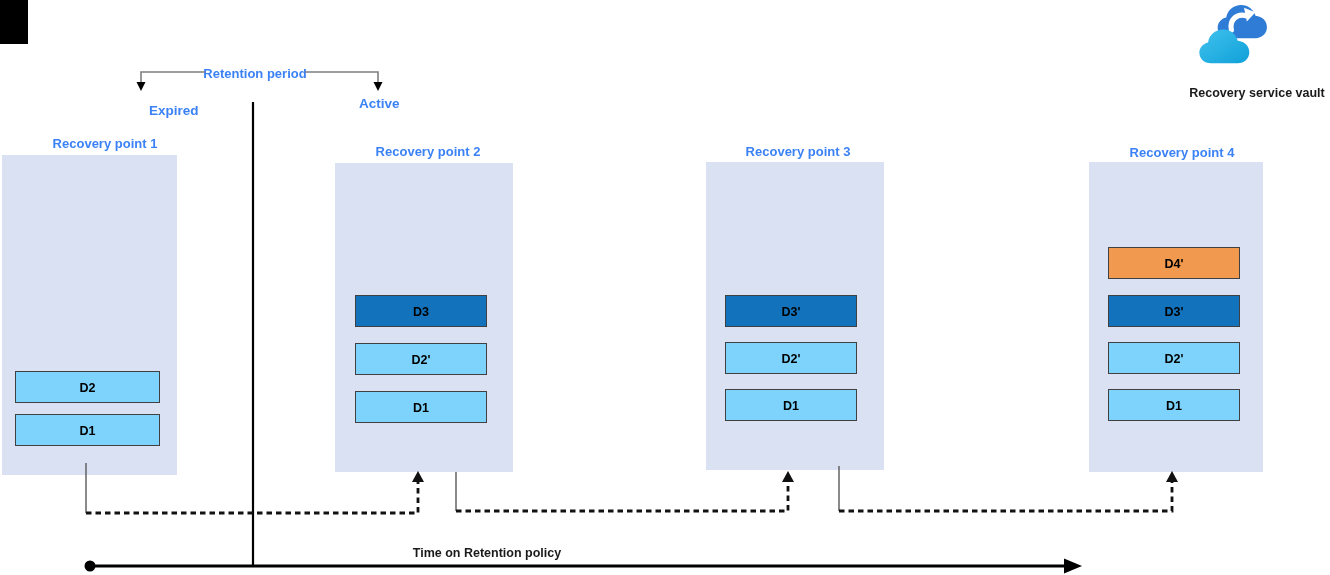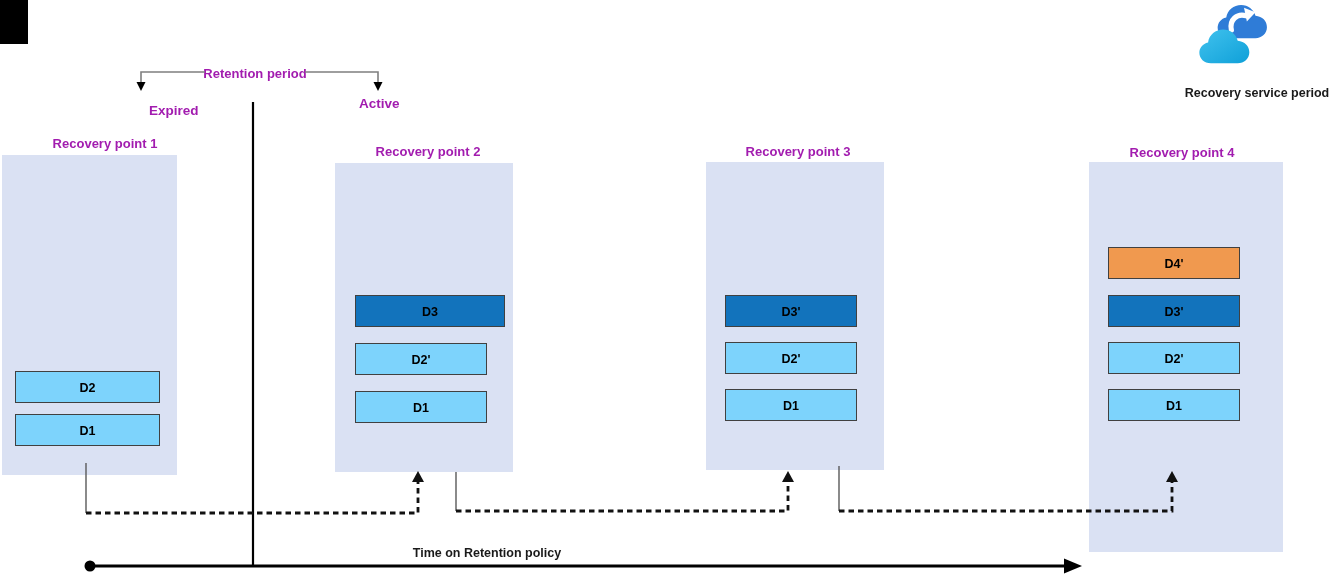--- a/index.html
+++ b/index.html
@@ -2,21 +2,21 @@
 <html><head>
 <meta charset="utf-8">
 <style>
   html,body{margin:0;padding:0;background:#ffffff;}
   #canvas{
     position:relative;width:1330px;height:575px;background:#ffffff;overflow:hidden;
     font-family:"Liberation Sans", sans-serif;color:#1a1a1a;
   }
   .abs{position:absolute;}
   .ctr{transform:translateX(-50%);white-space:nowrap;}
-  .lbl{font-size:13px;font-weight:600;color:#a21caf;}
+  .lbl{font-size:13px;font-weight:600;color:#3b82f6;}
   .small-lbl{font-size:12.5px;font-weight:600;color:#1a1a1a;}
   .rp-box{position:absolute;background:#dae1f3;}
   .block{
     position:absolute;height:32px;line-height:32px;text-align:center;
     font-size:12.5px;font-weight:bold;color:#000;border:1.5px solid #404040;
     box-sizing:border-box;
   }
   .yellow{background:#7dd3fc;}
   .blue{background:#1273bc;}
   .orange{background:#f0994f;}
@@ -38,32 +38,32 @@
   <div class="abs ctr lbl" style="left:428px;top:144px;">Recovery point 2</div>
   <div class="abs ctr lbl" style="left:798px;top:144px;">Recovery point 3</div>
   <div class="abs ctr lbl" style="left:1182px;top:145px;">Recovery point 4</div>
 
   <div class="rp-box" style="left:2px;top:155px;width:175px;height:320px;">
     <div class="block yellow" style="left:13px;top:216px;width:145px;">D2</div>
     <div class="block yellow" style="left:13px;top:259px;width:145px;">D1</div>
   </div>
 
   <div class="rp-box" style="left:335px;top:163px;width:178px;height:309px;">
-    <div class="block blue" style="left:20px;top:132px;width:150px;">D3</div>
+    <div class="block blue" style="left:20px;top:132px;width:132px;">D3</div>
     <div class="block yellow" style="left:20px;top:180px;width:132px;">D2'</div>
     <div class="block yellow" style="left:20px;top:228px;width:132px;">D1</div>
   </div>
 
   <div class="rp-box" style="left:706px;top:162px;width:178px;height:308px;">
     <div class="block blue" style="left:19px;top:133px;width:132px;">D3'</div>
     <div class="block yellow" style="left:19px;top:180px;width:132px;">D2'</div>
     <div class="block yellow" style="left:19px;top:227px;width:132px;">D1</div>
   </div>
 
-  <div class="rp-box" style="left:1089px;top:162px;width:174px;height:390px;padding-left:20px;">
+  <div class="rp-box" style="left:1089px;top:162px;width:174px;height:310px;">
     <div class="block orange" style="left:19px;top:85px;width:132px;">D4'</div>
     <div class="block blue" style="left:19px;top:133px;width:132px;">D3'</div>
     <div class="block yellow" style="left:19px;top:180px;width:132px;">D2'</div>
     <div class="block yellow" style="left:19px;top:227px;width:132px;">D1</div>
   </div>
 
   <svg class="overlay" width="1330" height="575" viewBox="0 0 1330 575">
 
     <g>
       <path d="M205 72 H141 V84" stroke="#7f7f7f" stroke-width="1.6" fill="none"></path>
@@ -112,15 +112,15 @@
     <g transform="translate(23,2) scale(0.72)">
       <path d="M22 62 C10 62 2 54 2 44 C2 35 8 28 17 26 C19 13 30 4 43 4 C55 4 65 12 68 23 C80 24 88 32 88 43 C88 54 79 62 68 62 Z" fill="#2f7cd7"></path>
       <path d="M26 48 C22 30 36 18 52 23" stroke="#ffffff" stroke-width="9" fill="none" stroke-linecap="round"></path>
       <polygon points="48,9 68,17 53,33" fill="#ffffff"></polygon>
     </g>
 
     <g transform="translate(0,33) scale(0.73)">
       <path d="M22 62 C10 62 2 54 2 44 C2 35 8 28 17 26 C19 13 30 4 43 4 C55 4 65 12 68 23 C80 24 88 32 88 43 C88 54 79 62 68 62 Z" fill="url(#fc)"></path>
     </g>
   </svg>
-  <div class="abs ctr small-lbl" style="left:1257px;top:86px;font-weight:600;">Recovery service period</div>
+  <div class="abs ctr small-lbl" style="left:1257px;top:86px;font-weight:600;">Recovery service vault</div>
 
 </div>
 
 </body></html>

